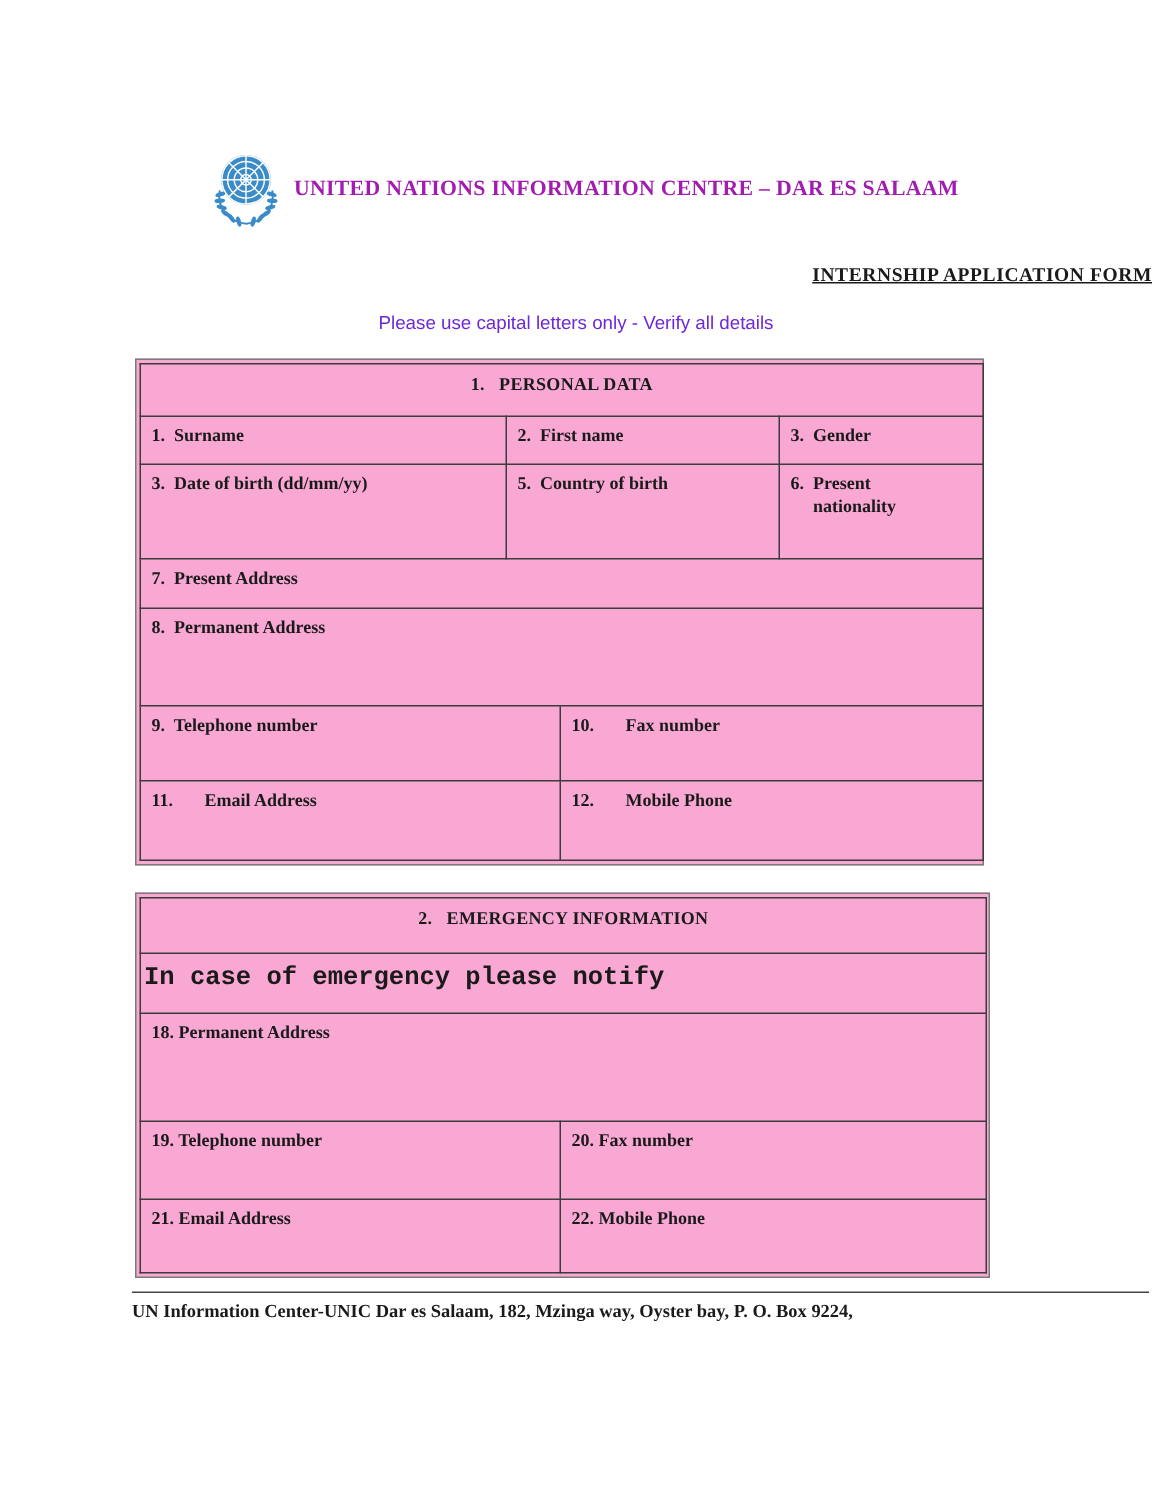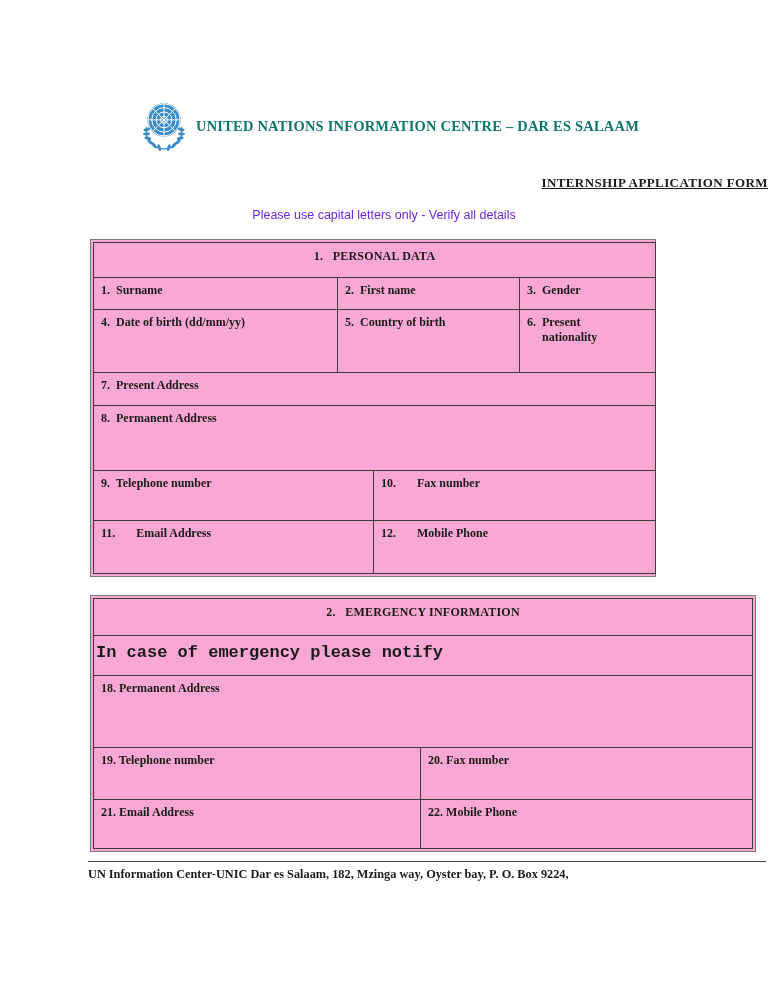--- a/index.html
+++ b/index.html
@@ -14,21 +14,21 @@
 
   
   .header-row {
     margin: 98px 0 0 135px;
     display: flex;
     align-items: center;
     gap: 3px;
   }
   .un-logo { width: 58px; height: 56px; flex: 0 0 auto; }
   .org-title {
-    color: #0f766e;
+    color: #a21caf;
     font-weight: bold;
     font-size: 14.5px;
     letter-spacing: 0.2px;
   }
   .form-title {
     text-align: right;
     margin-top: 21px;
     font-weight: bold;
     font-size: 13px;
     letter-spacing: 0.4px;
@@ -44,21 +44,21 @@
 
   
   .tbl-wrap {
     box-sizing: border-box;
     margin-left: 90px;
     border: 1px solid #7a7a7a;
     padding: 2px;
     background: #f9a8d4;
   }
   .tbl-wrap.t1 { width: 566px; margin-top: 17px; }
-  .tbl-wrap.t2 { width: 666px; margin-top: 18px; }
+  .tbl-wrap.t2 { width: 570px; margin-top: 18px; }
   table { border-collapse: collapse; width: 100%; table-layout: fixed; }
   td {
     border: 1px solid #3c3c3c;
     vertical-align: top;
     padding: 5px 3px 2px 7px;
     font-weight: bold;
     font-size: 12px;
     line-height: 1.25;
     overflow: hidden;
   }
@@ -147,21 +147,21 @@
         <td class="section-head" colspan="4" style="height:24px">
           <span class="prewrap">1.   PERSONAL DATA</span>
         </td>
       </tr>
       <tr>
         <td style="height:24px"><span class="prewrap">1.  Surname</span></td>
         <td colspan="2"><span class="prewrap">2.  First name</span></td>
         <td><span class="prewrap">3.  Gender</span></td>
       </tr>
       <tr>
-        <td style="height:55px"><span class="prewrap">4.  Date of birth (dd/mm/yy)</span></td>
+        <td style="height:55px"><span class="prewrap">3.  Date of birth (dd/mm/yy)</span></td>
         <td colspan="2"><span class="prewrap">5.  Country of birth</span></td>
         <td><span class="prewrap">6.  Present
      nationality</span></td>
       </tr>
       <tr>
         <td colspan="4" style="height:25px"><span class="prewrap">7.  Present Address</span></td>
       </tr>
       <tr>
         <td colspan="4" style="height:57px"><span class="prewrap">8.  Permanent Address</span></td>
       </tr>

